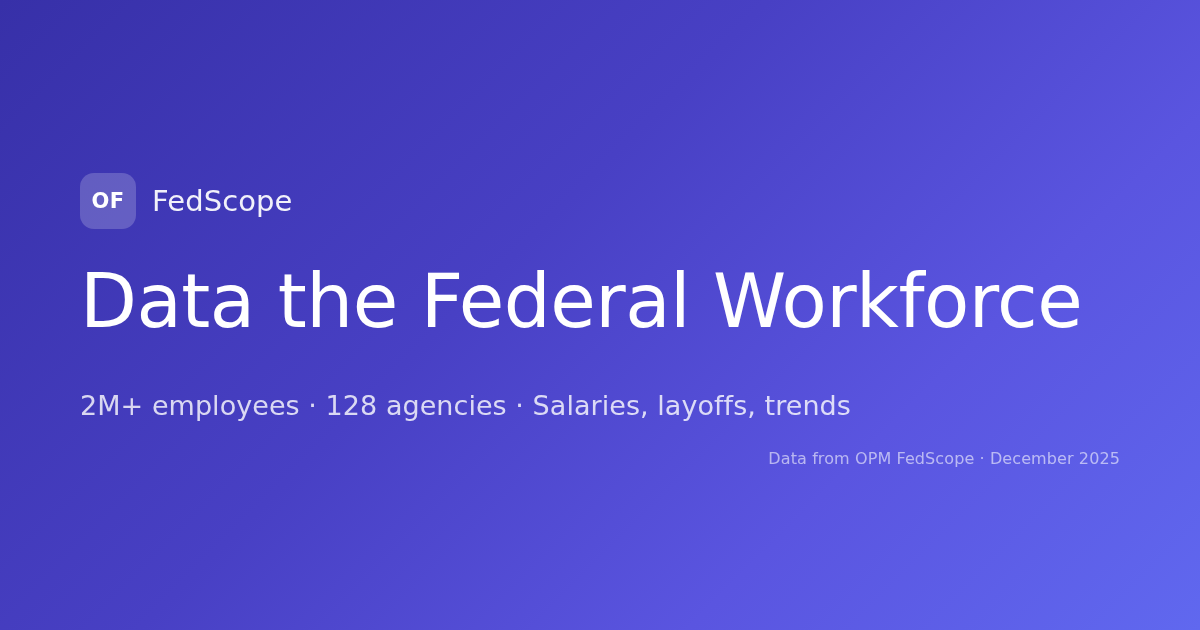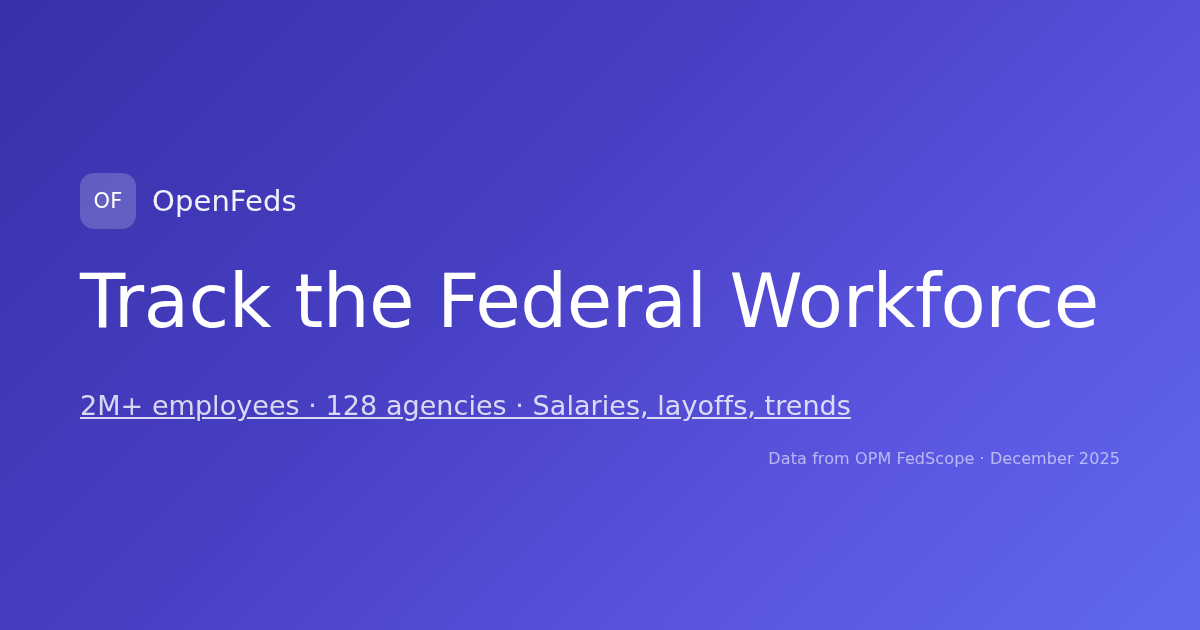--- a/index.html
+++ b/index.html
@@ -47,21 +47,21 @@
     background: rgba(255, 255, 255, 0.20);
     display: flex;
     align-items: center;
     justify-content: center;
     flex: 0 0 auto;
   }
 
   .brand-badge-text {
     font-family: "DejaVu Sans", sans-serif;
     font-size: 21px;
-    font-weight: 400;
+    font-weight: 700;
     color: #ffffff;
     letter-spacing: 0.3px;
     line-height: 1;
   }
 
   .brand-name {
     font-family: "DejaVu Sans", sans-serif;
     font-size: 29px;
     font-weight: 400;
     color: rgba(255, 255, 255, 0.93);
@@ -84,21 +84,20 @@
   
   .subtitle {
     margin-top: 25px;
     font-family: "DejaVu Sans", sans-serif;
     font-size: 27px;
     font-weight: 400;
     color: rgba(255, 255, 255, 0.80);
     line-height: 1.2;
     letter-spacing: 0.05px;
     white-space: nowrap;
-    text-decoration: underline;
   }
 
   
   .footnote {
     margin-top: 25px;
     font-family: "DejaVu Sans", sans-serif;
     font-size: 16px;
     font-weight: 400;
     color: rgba(255, 255, 255, 0.58);
     line-height: 1.2;
@@ -111,24 +110,24 @@
 <body>
 
 <div id="og-card">
 
   <div class="content">
 
     <div class="brand-row">
       <div class="brand-badge">
         <span class="brand-badge-text">OF</span>
       </div>
-      <span class="brand-name">OpenFeds</span>
+      <span class="brand-name">FedScope</span>
     </div>
 
-    <h1 class="headline">Track the Federal Workforce</h1>
+    <h1 class="headline">Data the Federal Workforce</h1>
 
     <p class="subtitle">2M+ employees · 128 agencies · Salaries, layoffs, trends</p>
 
     <p class="footnote">Data from OPM FedScope · December 2025</p>
 
   </div>
 
 </div>
 
 </body></html>

